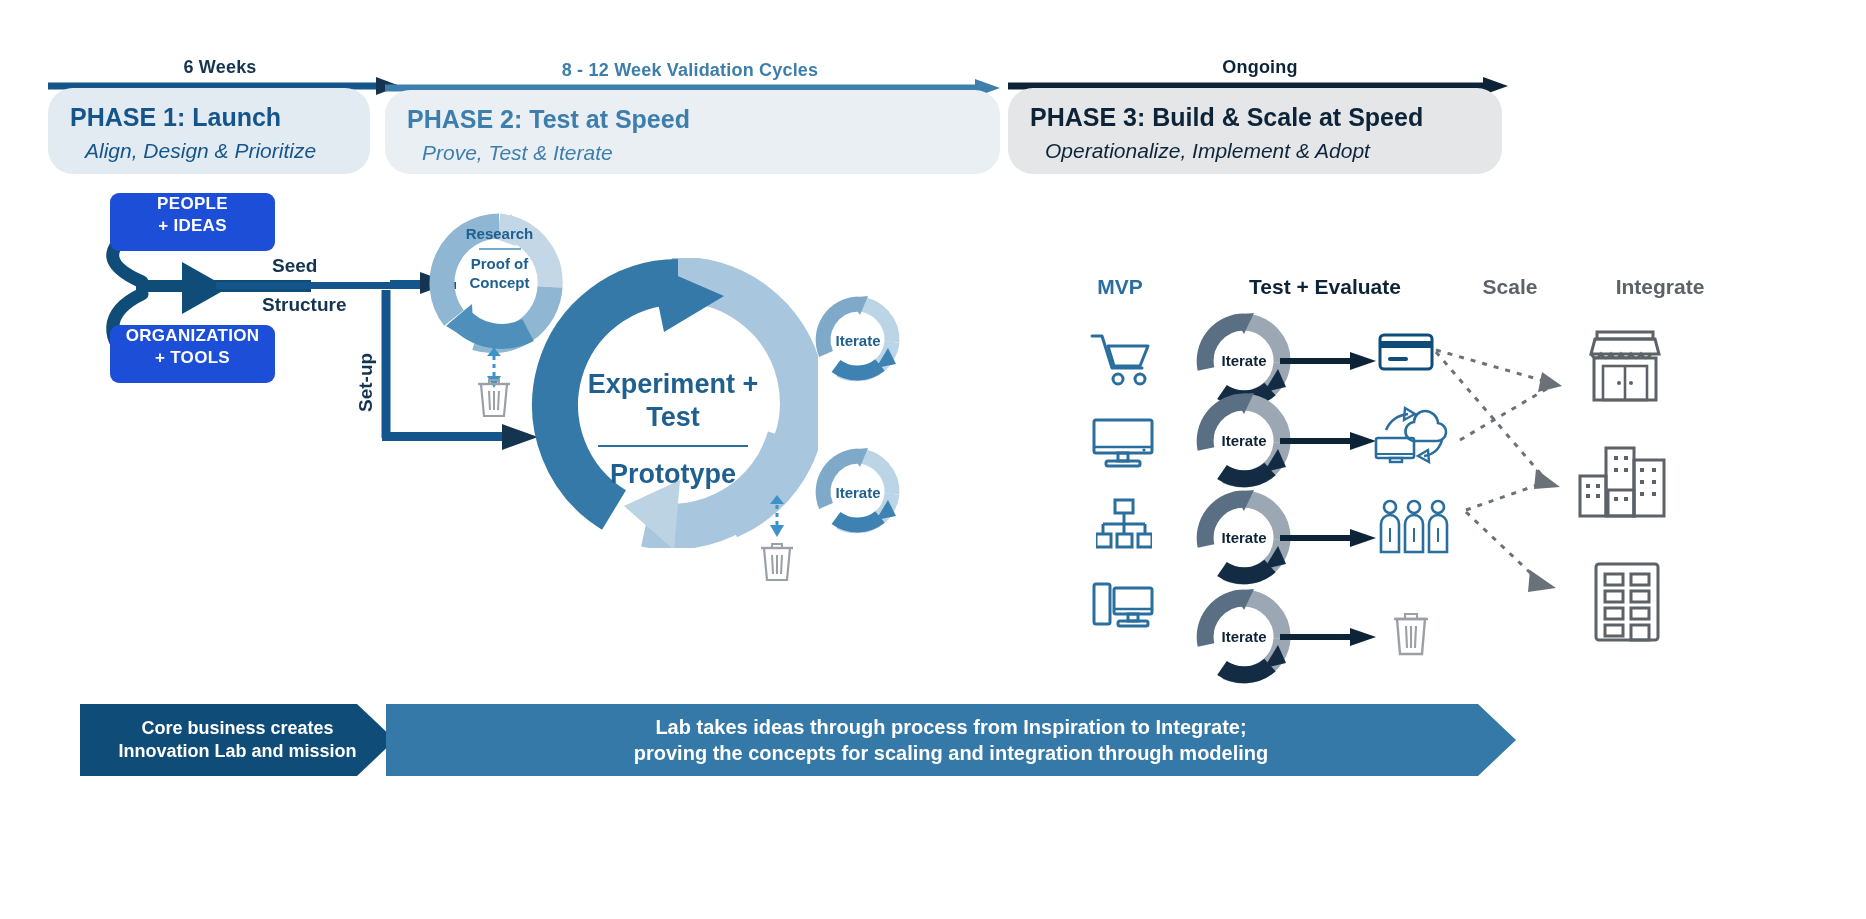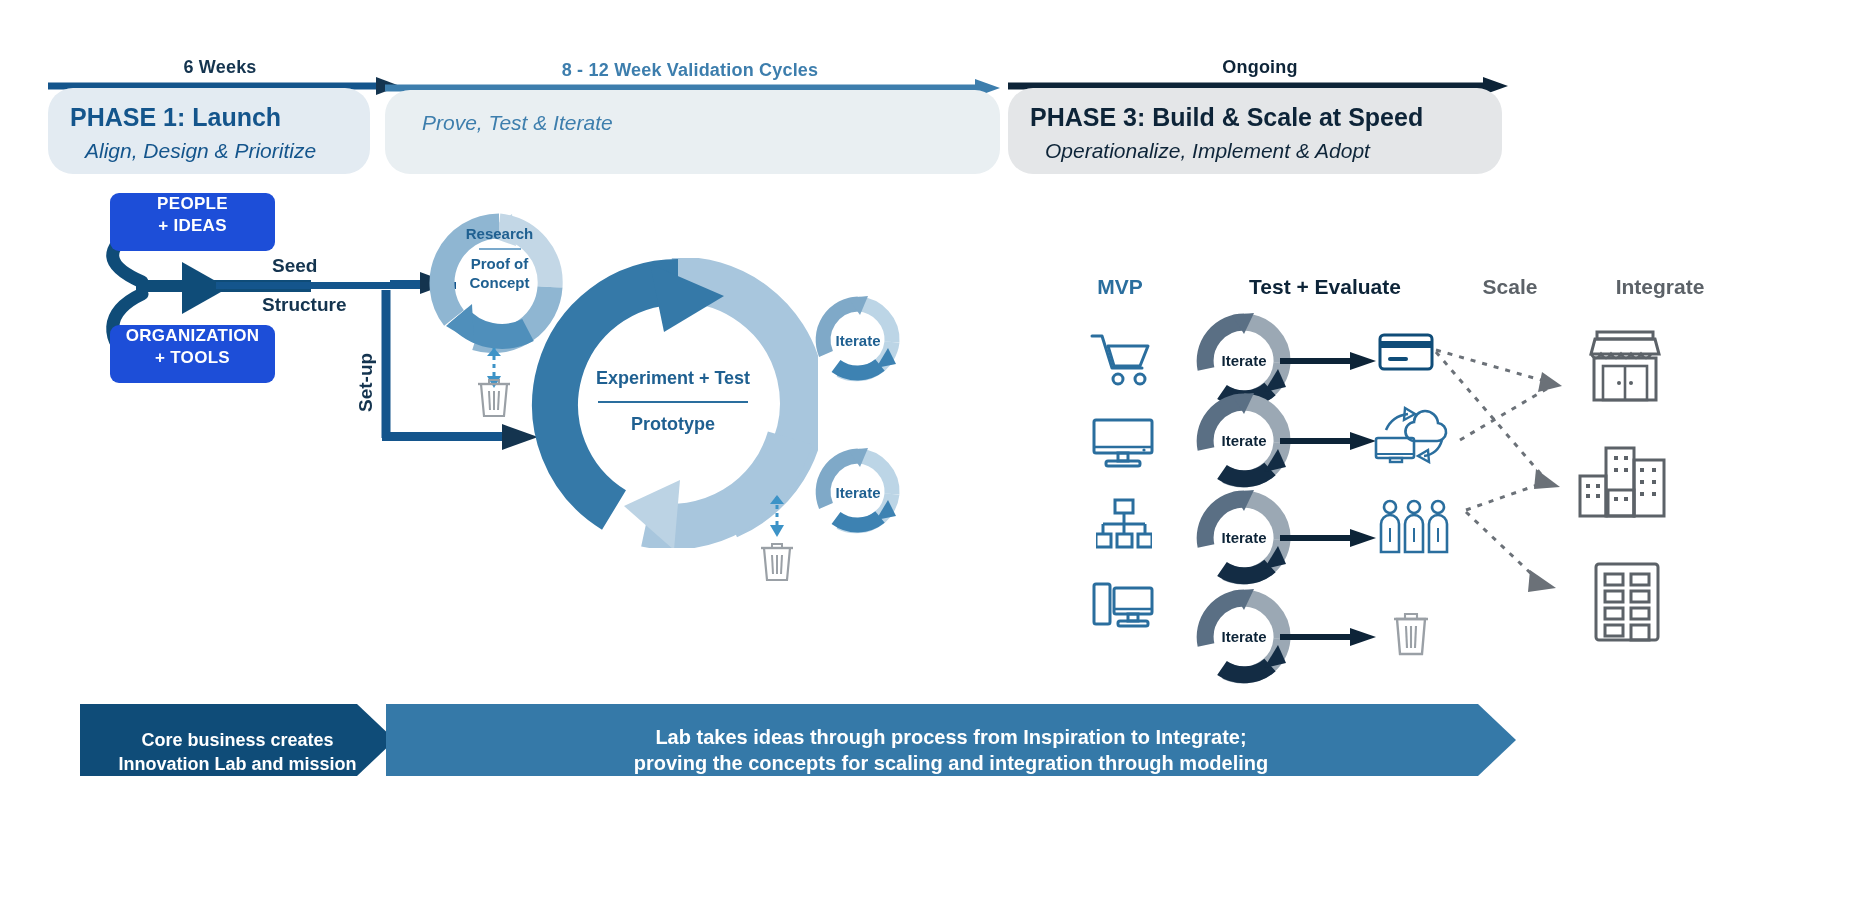--- a/index.html
+++ b/index.html
@@ -95,21 +95,21 @@
     text-align: center;
     color: #1f6091;
     font-weight: bold;
     line-height: 1.22;
   }
   .poc-text { font-size: 15px; }
   .poc-rule {
     width: 42px; height: 2px; background: #7aa9cc;
     margin: 5px auto 5px auto;
   }
-  .big-text { font-size: 18px; text-align: center; }
+  .big-text { font-size: 27px; text-align: center; }
   .big-rule {
     width: 150px; height: 2px; background: #2a6e9e;
     margin: 11px auto 11px auto;
   }
   .iterate-label {
     font-size: 15px; font-weight: bold; color: #1f6091;
     text-align: center;
   }
   .iterate-label-dark {
     font-size: 15px; font-weight: bold; color: #0d2438;
@@ -121,21 +121,21 @@
     font-size: 21px; font-weight: bold; white-space: nowrap;
     text-align: center;
   }
   .ch-mvp { color: #2a6e9e; }
   .ch-test { color: #0d2438; }
   .ch-scale { color: #5c6268; }
   .ch-int { color: #5c6268; }
 
   
   .chev {
-    display: flex; align-items: flex-end; justify-content: center;
+    display: flex; align-items: center; justify-content: center;
     color: #ffffff; font-weight: bold; text-align: center;
     line-height: 1.3;
   }
   .chev-dark  { background: #0f4c78; }
   .chev-mid   { background: #3579a8; }
   .chev-gray  { background: #5c6268; }
   .chev-arrow {
     clip-path: polygon(0 0, calc(100% - 38px) 0, 100% 50%, calc(100% - 38px) 100%, 0 100%);
   }
   .chev-t18 { font-size: 18px; }
@@ -155,20 +155,21 @@
     <div class="phase-title t1">PHASE 1: Launch</div>
     <div class="phase-sub s1">Align, Design &amp; Prioritize</div>
   </div>
 
   <div class="abs phase-duration dur2" style="left:385px; top:60px; width:610px;">8 - 12 Week Validation Cycles</div>
   <svg class="abs" style="left:385px; top:78px;" width="615" height="20" viewBox="0 0 615 20">
     <line x1="0" y1="10" x2="592" y2="10" stroke="#3d7ead" stroke-width="7"></line>
     <polygon points="590,1 615,10 590,19" fill="#3d7ead"></polygon>
   </svg>
   <div class="abs phase-band band2" style="left:385px; top:90px; width:615px; height:84px;">
+    <div class="phase-title t2">PHASE 2: Test at Speed</div>
     <div class="phase-sub s2">Prove, Test &amp; Iterate</div>
   </div>
 
   <div class="abs phase-duration dur3" style="left:1010px; top:57px; width:500px;">Ongoing</div>
   <svg class="abs" style="left:1008px; top:76px;" width="500" height="20" viewBox="0 0 500 20">
     <line x1="0" y1="10" x2="477" y2="10" stroke="#0d2438" stroke-width="7"></line>
     <polygon points="475,1 500,10 475,19" fill="#0d2438"></polygon>
   </svg>
   <div class="abs phase-band band3" style="left:1008px; top:88px; width:494px; height:86px;">
     <div class="phase-title t3">PHASE 3: Build &amp; Scale at Speed</div>

